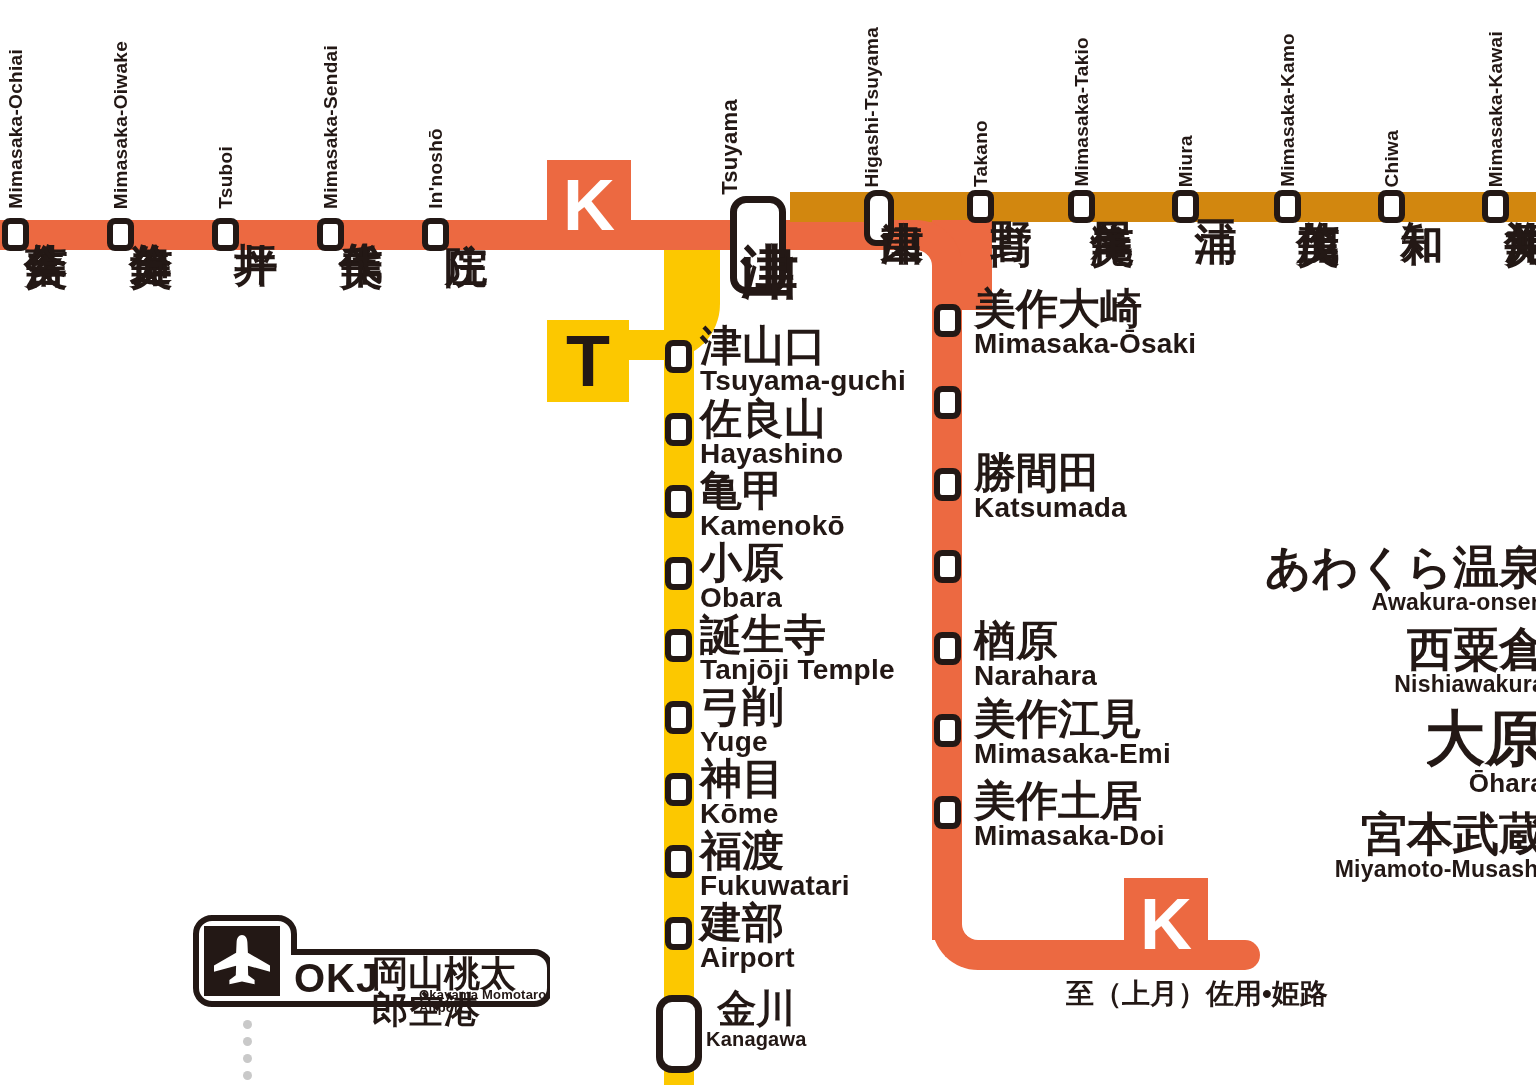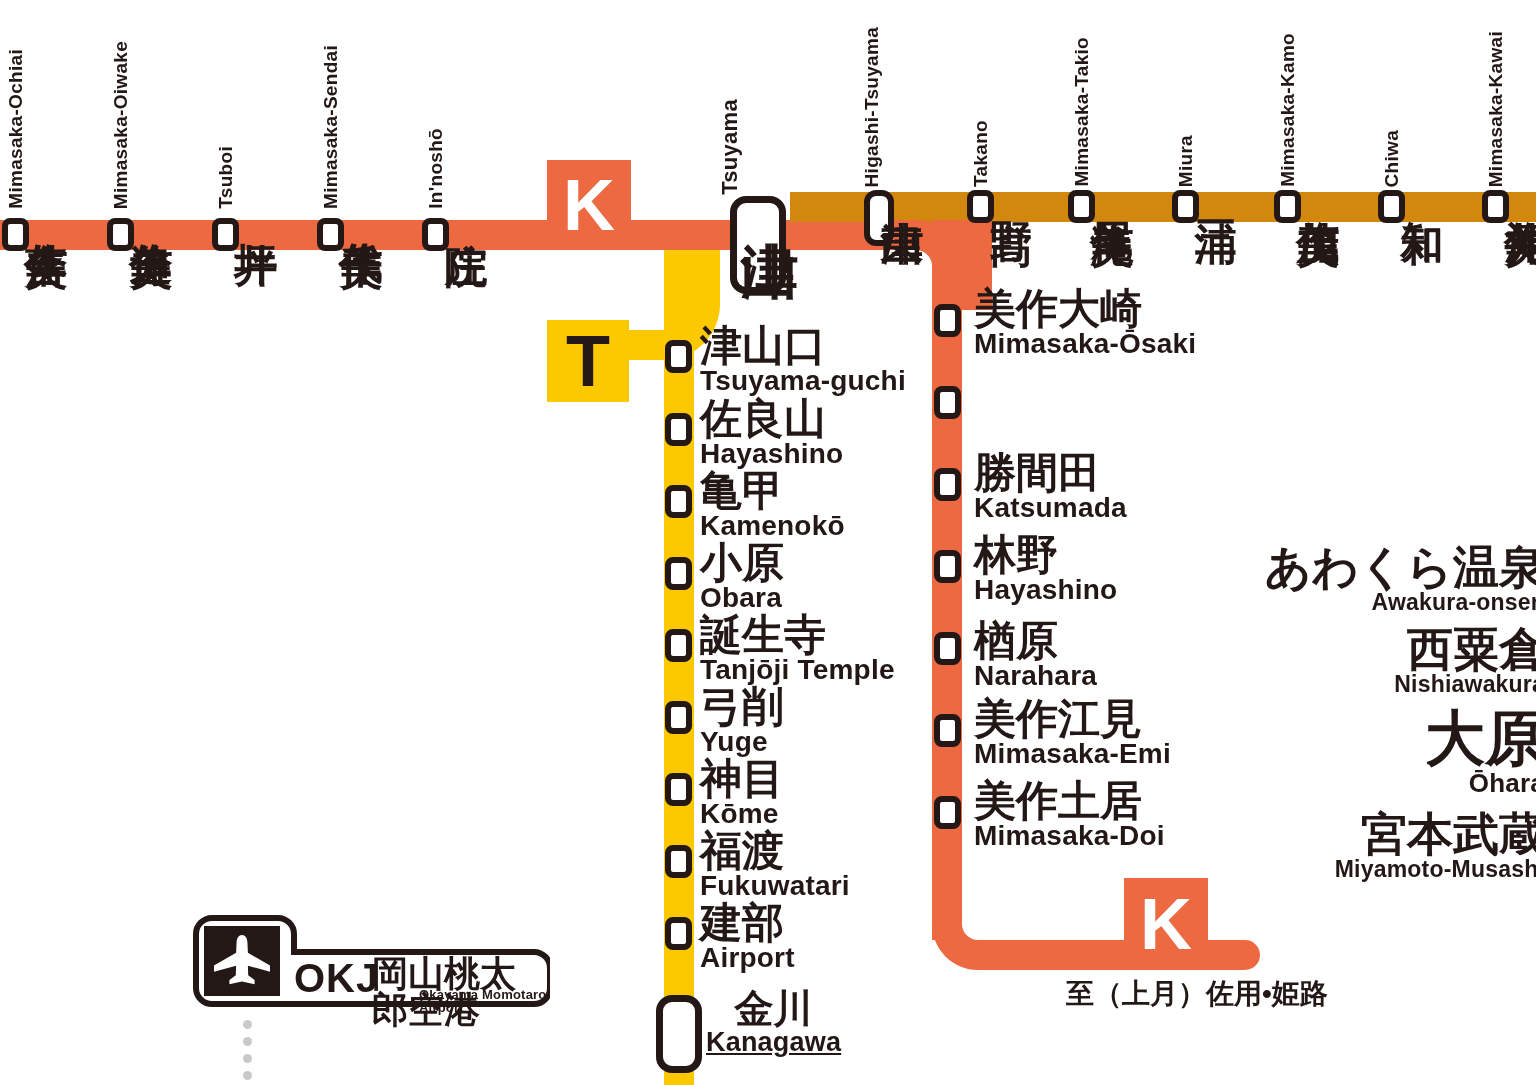--- a/index.html
+++ b/index.html
@@ -78,21 +78,21 @@
   }
   .hlabel .ro{
     display:block;
     font-size:28px;
     font-weight:700;
     line-height:1.1;
     color:#231815;
     letter-spacing:0.2px;
   }
   .hlabel.big .jp{font-size:39px;text-align:center;}
-  .hlabel.big .ro{font-size:27px;text-decoration:underline;}
+  .hlabel.big .ro{font-size:20px;}
   .hlabel.right{text-align:right;}
   .hlabel.right .jp{font-size:46px;}
   .hlabel.right .ro{font-size:23px;}
   .hlabel.right.xl .jp{font-size:60px;}
   .hlabel.right.xl .ro{font-size:26px;}
 
   
   .badge{
     position:absolute;
     display:flex;
@@ -332,24 +332,20 @@
 
   <div class="stn stn-sm" style="left:934px;top:386px;"></div>
 
   <div class="stn stn-sm" style="left:934px;top:468px;"></div>
   <div class="hlabel" style="left:974px;top:452px;">
     <span class="jp">勝間田</span>
     <span class="ro">Katsumada</span>
   </div>
 
   <div class="stn stn-sm" style="left:934px;top:550px;"></div>
-  <div class="hlabel" style="left:974px;top:534px;">
-    <span class="jp">林野</span>
-    <span class="ro">Hayashino</span>
-  </div>
 
   <div class="stn stn-sm" style="left:934px;top:632px;"></div>
   <div class="hlabel" style="left:974px;top:620px;">
     <span class="jp">楢原</span>
     <span class="ro">Narahara</span>
   </div>
 
   <div class="stn stn-sm" style="left:934px;top:714px;"></div>
   <div class="hlabel" style="left:974px;top:698px;">
     <span class="jp">美作江見</span>

